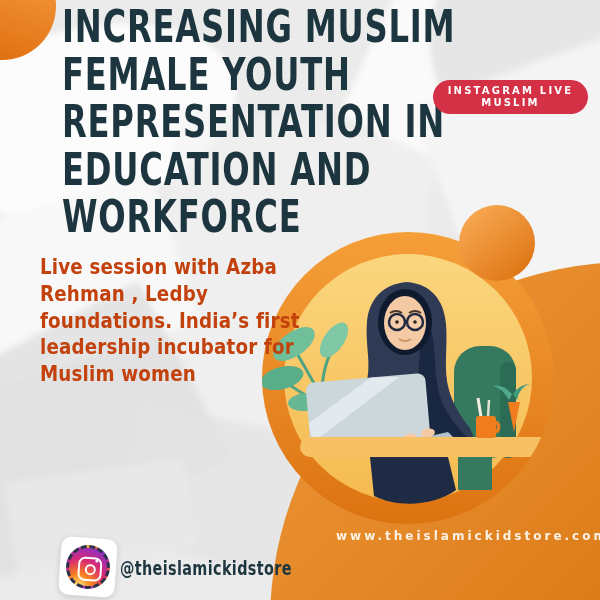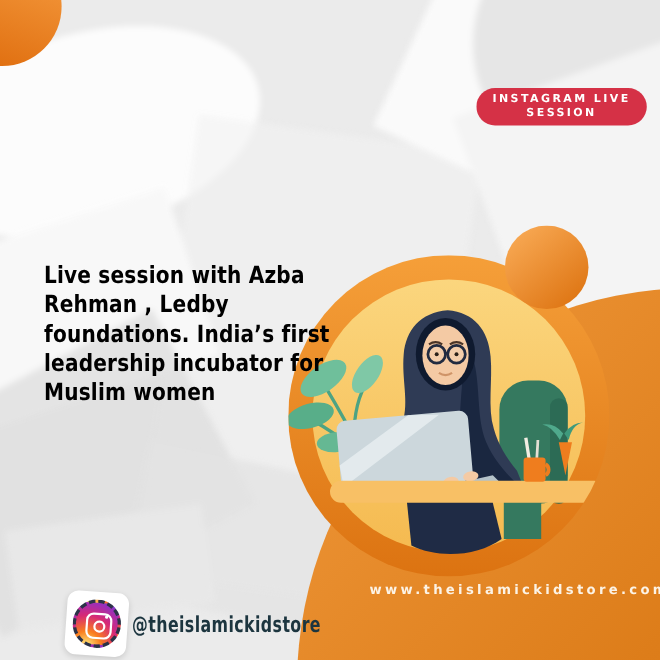--- a/index.html
+++ b/index.html
@@ -32,21 +32,21 @@
   .title{position:absolute;z-index:5;left:62px;top:4px;color:#1c353f;}
   .title .tline{height:47.5px;line-height:47.5px;font-size:43px;font-weight:bold;letter-spacing:1px;
     white-space:nowrap;transform:scale(.75,1.03);transform-origin:left center;}
 
   
   .badge{position:absolute;z-index:5;left:433px;top:80px;width:155px;height:34px;border-radius:17px;
     background:#d53146;color:#ffffff;display:flex;flex-direction:column;align-items:center;justify-content:center;
     font-size:10px;font-weight:bold;letter-spacing:2.2px;line-height:12px;}
 
   
-  .desc{position:absolute;z-index:5;left:40px;top:238px;color:#000000;}
+  .desc{position:absolute;z-index:5;left:40px;top:254px;color:#c2410c;}
   .desc .dline{font-size:21.5px;font-weight:bold;line-height:26.8px;white-space:nowrap;
     transform:scaleX(.85);transform-origin:left center;letter-spacing:.2px;}
 
   
   .schedule{position:absolute;z-index:5;left:76px;top:412px;color:#e8741c;}
   .schedule .sline{font-size:27px;font-weight:bold;line-height:34.5px;letter-spacing:1px;white-space:nowrap;
     transform:scaleX(.8);transform-origin:left center;}
 
   
   .website{position:absolute;z-index:5;left:336px;top:529px;width:240px;text-align:center;
@@ -81,24 +81,31 @@
     <div class="ph4"></div>
       <div class="ph5"></div>
       <div class="ph6"></div>
       <div class="ph7"></div>
       <div class="ph8"></div>
   </div>
 
   <div class="blob-br"></div>
   <div class="circle-tl"></div>
 
+  <div class="title">
+    <div class="tline">INCREASING MUSLIM</div>
+    <div class="tline">FEMALE YOUTH</div>
+    <div class="tline">REPRESENTATION IN</div>
+    <div class="tline">EDUCATION AND</div>
+    <div class="tline">WORKFORCE</div>
+  </div>
 
   <div class="badge">
     <span>INSTAGRAM LIVE</span>
-    <span>SESSION</span>
+    <span>MUSLIM</span>
   </div>
 
   <div class="desc">
     <div class="dline">Live session with Azba</div>
     <div class="dline">Rehman , Ledby</div>
     <div class="dline">foundations. India’s first</div>
     <div class="dline">leadership incubator for</div>
     <div class="dline">Muslim women</div>
   </div>
 

